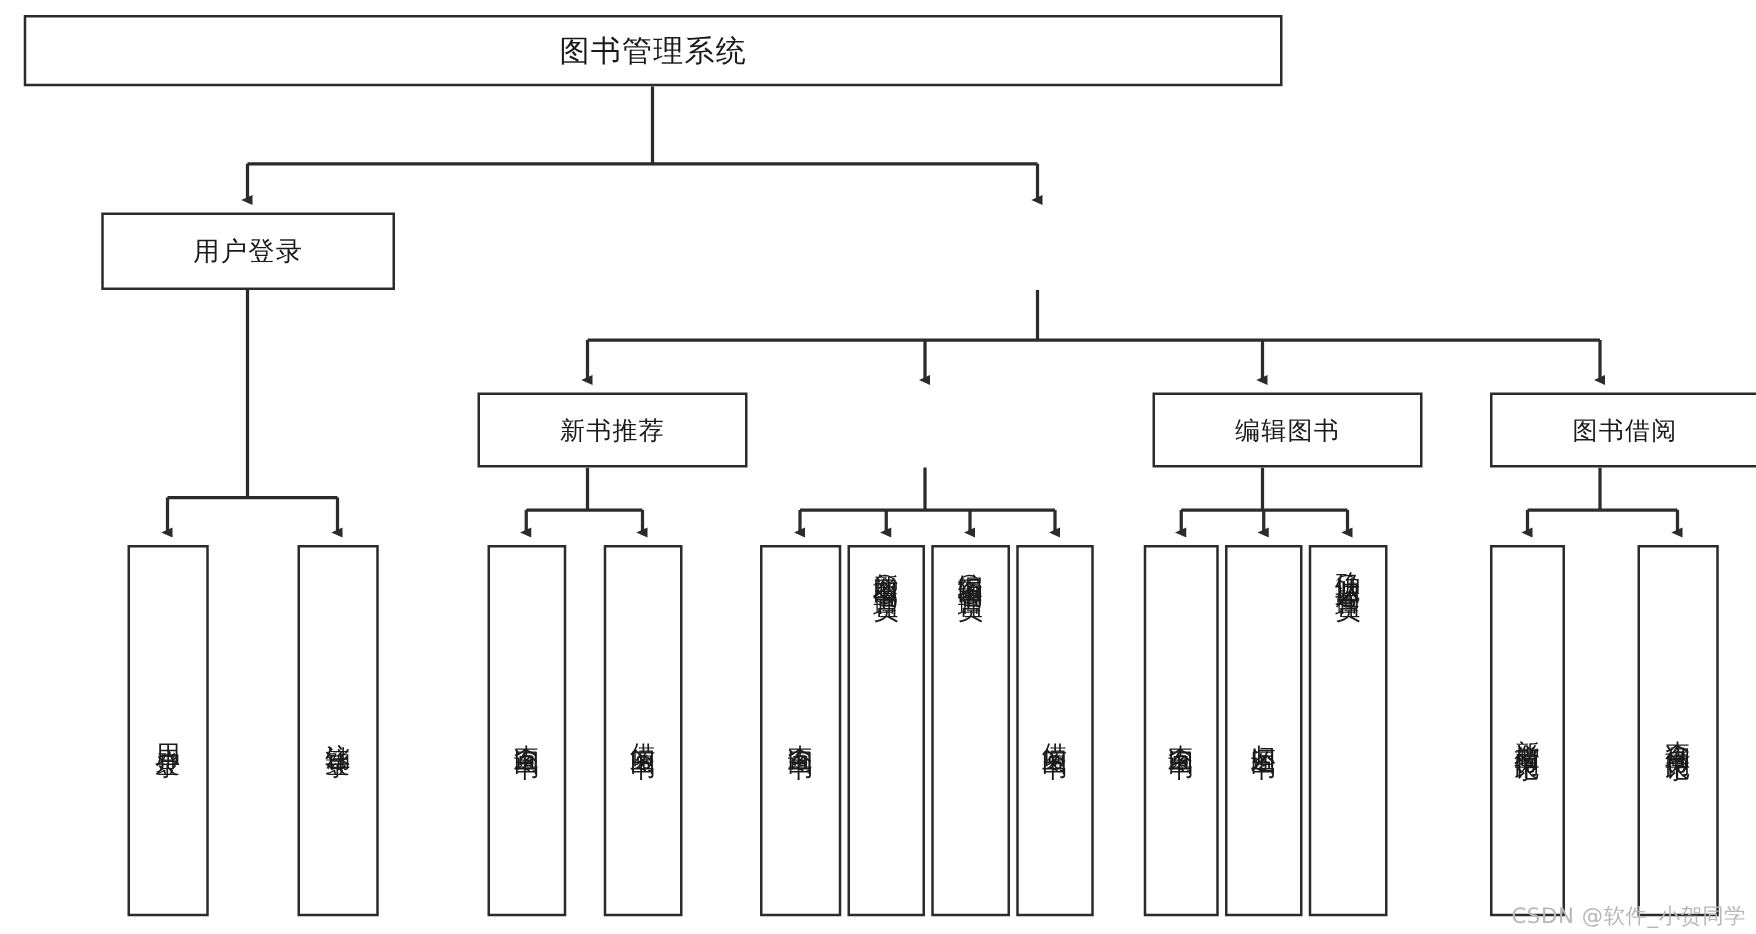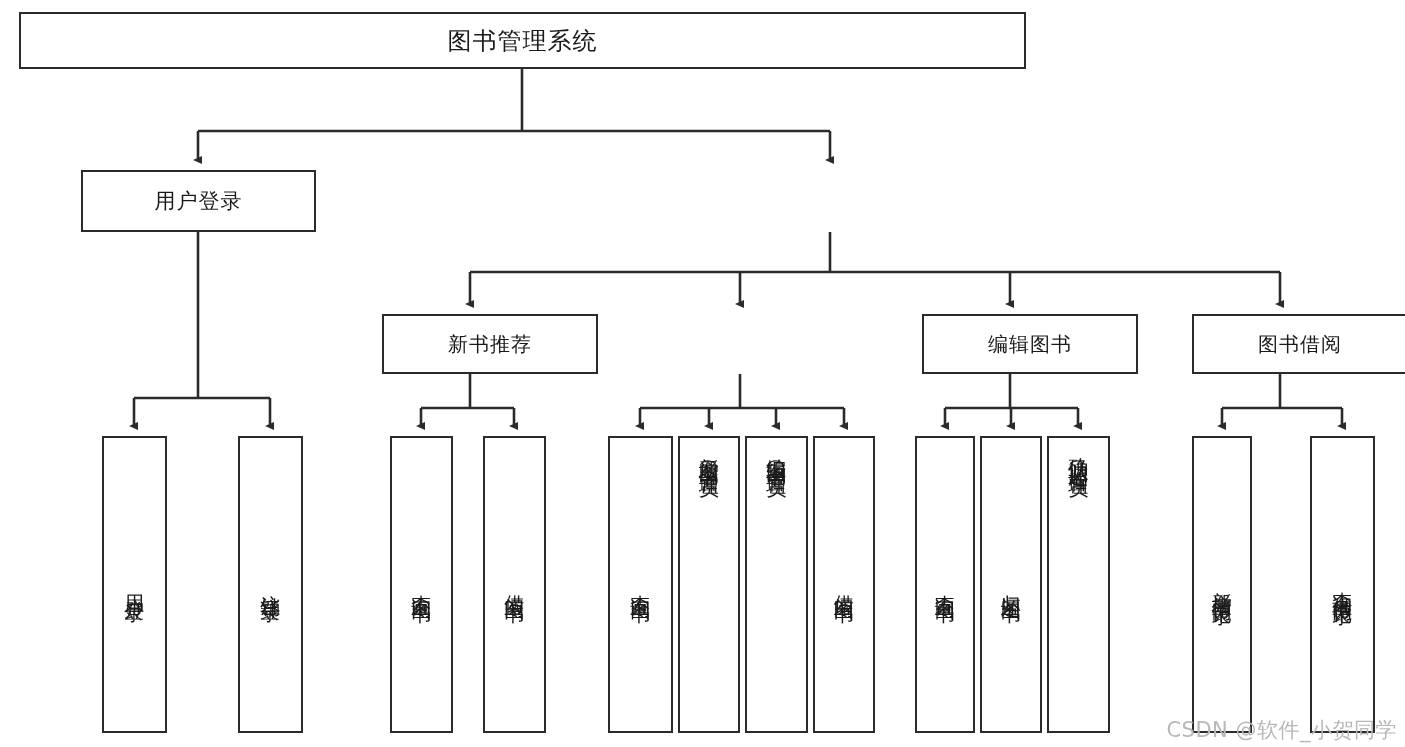--- a/index.html
+++ b/index.html
@@ -64,21 +64,21 @@
     white-space: nowrap;
     display: block;
   }
   .node.leaf.align-top {
     align-items: flex-start;
   }
   #watermark {
     position: absolute;
     right: 8px;
     bottom: 3px;
-    font-size: 21px;
+    font-size: 17px;
     color: #b8b8b8;
     letter-spacing: 0.5px;
     white-space: nowrap;
     z-index: 3;
     font-family: "DejaVu Sans", "Liberation Sans", sans-serif;
   }
 </style>
 </head>
 <body>
 

